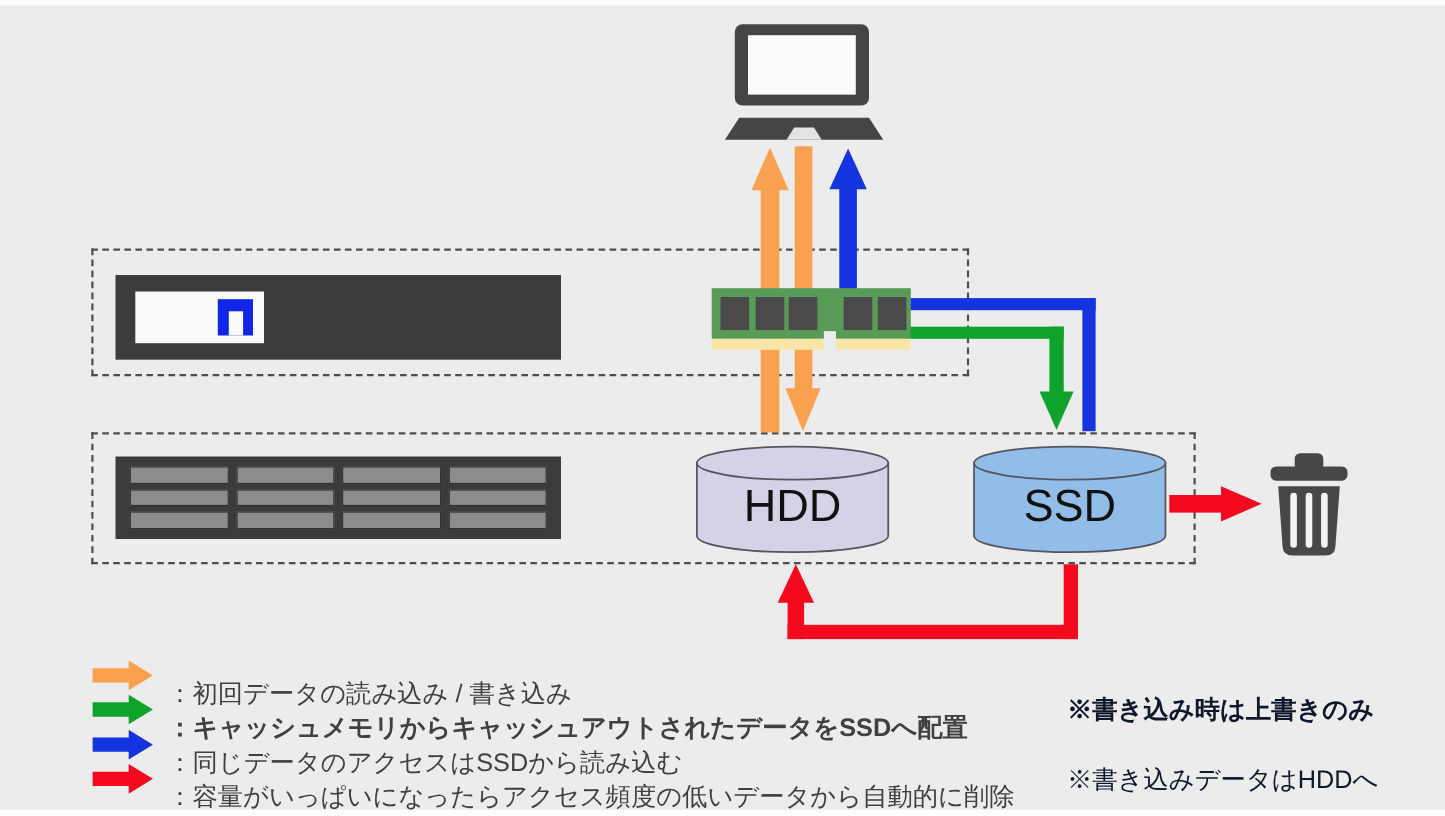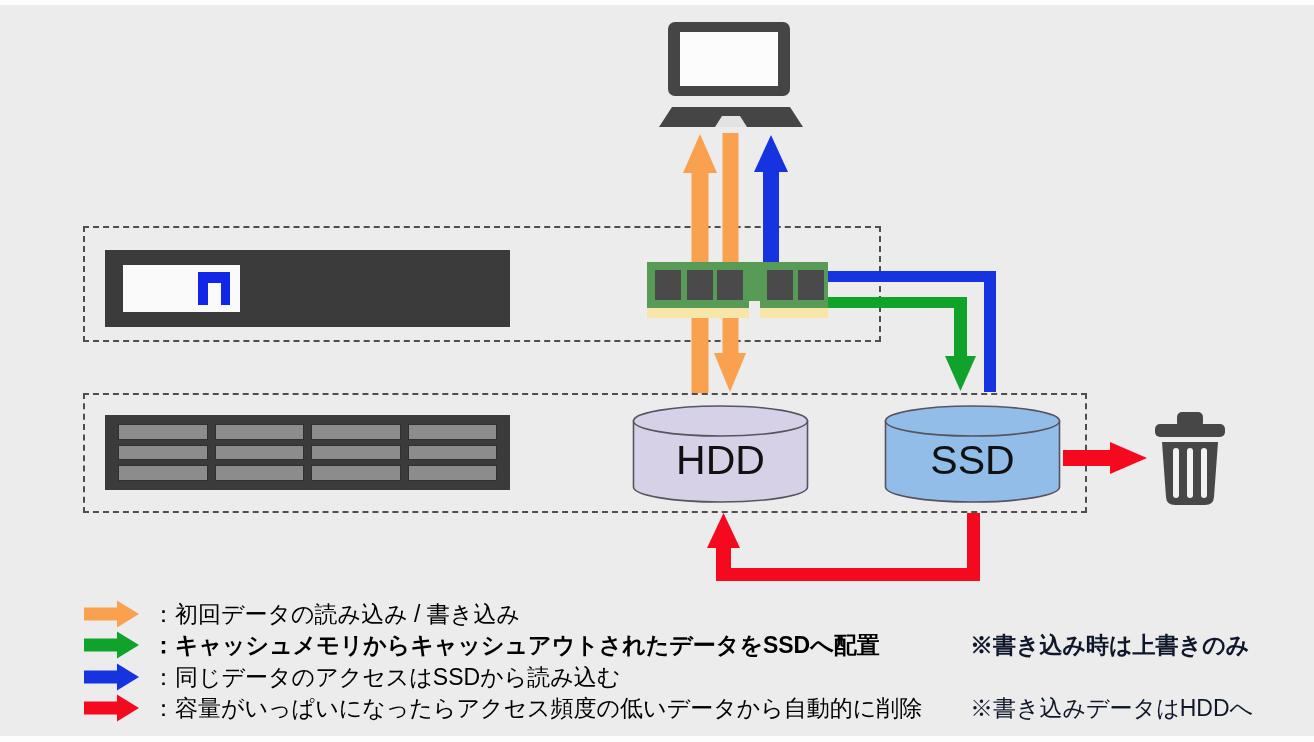--- a/index.html
+++ b/index.html
@@ -42,21 +42,21 @@
   #shelf .slots{position:absolute;left:13px;top:9px;right:13px;bottom:9px;
     display:grid;grid-template-columns:repeat(4,1fr);grid-template-rows:repeat(3,1fr);gap:5px 7px;}
   #shelf .slot{background:var(--c-slot);border:1px solid #303030;}
 
   
   .cyl-label{font-size:41px;fill:#111;font-weight:400;}
 
   
   .legend-row{position:absolute;left:84px;height:28px;width:1200px;z-index:3;}
   .legend-arrow{position:absolute;left:0;top:0;}
-  .legend-text{position:absolute;left:68px;top:0;line-height:28px;font-size:23px;color:#000000;white-space:nowrap;}
+  .legend-text{position:absolute;left:68px;top:16px;line-height:28px;font-size:23px;color:#404040;white-space:nowrap;}
   .legend-note{position:absolute;left:862px;top:0;line-height:28px;font-size:23px;color:#0f172a;white-space:nowrap;margin-left:24px;}
 </style>
 </head>
 <body>
 
 <div id="canvas">
 
   <div class="edge-strip edge-top"></div>
   <div class="edge-strip edge-bottom"></div>
 

